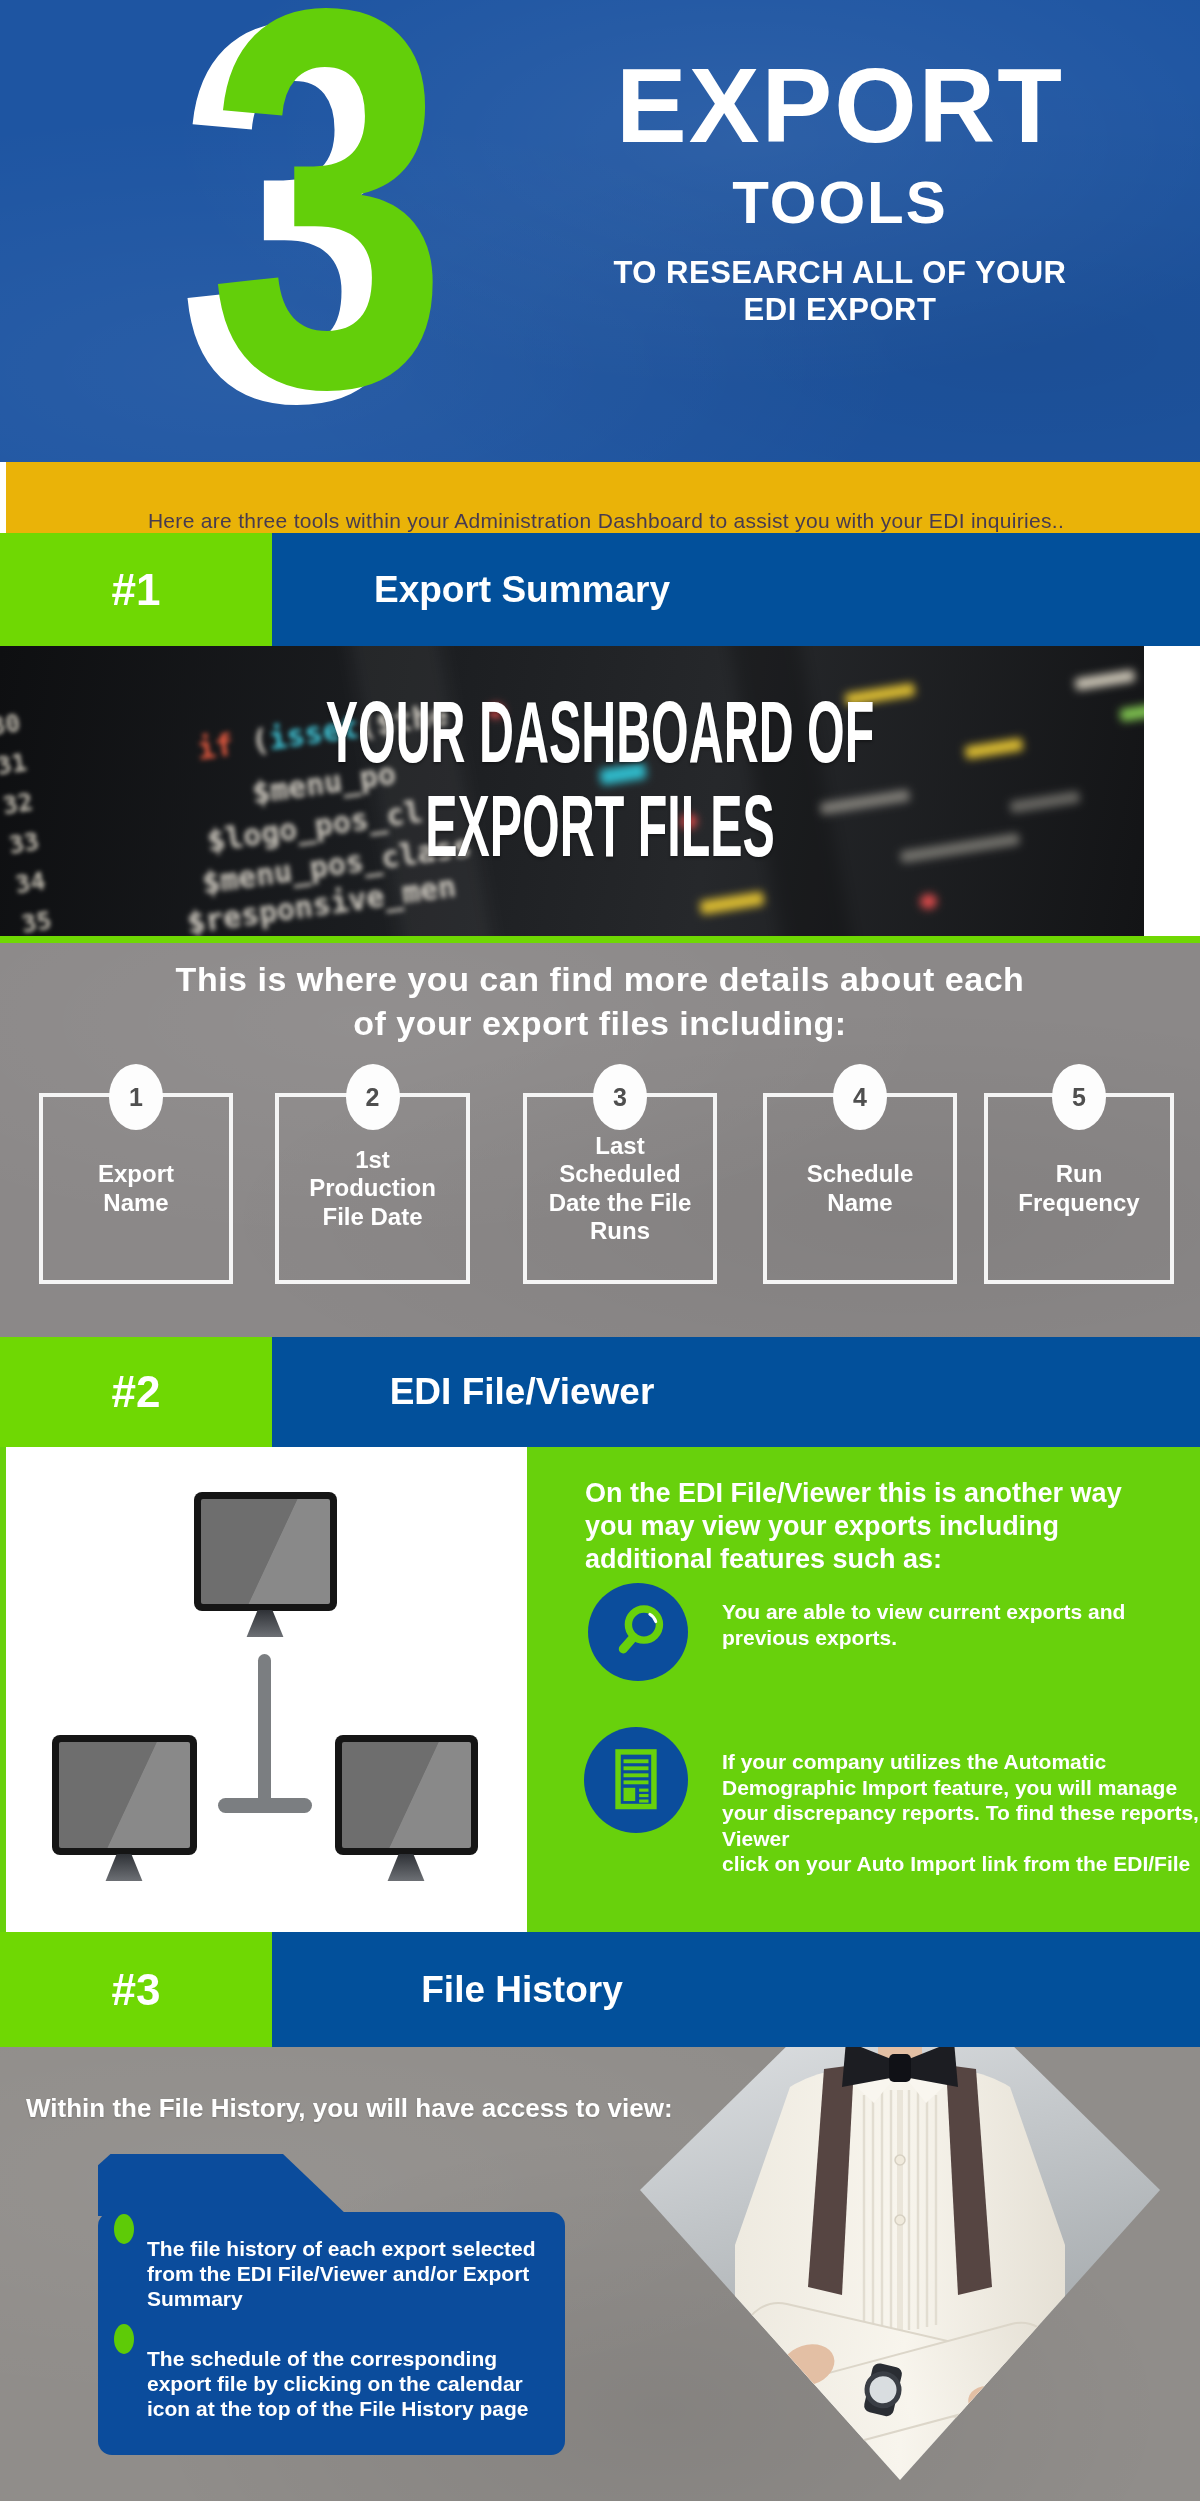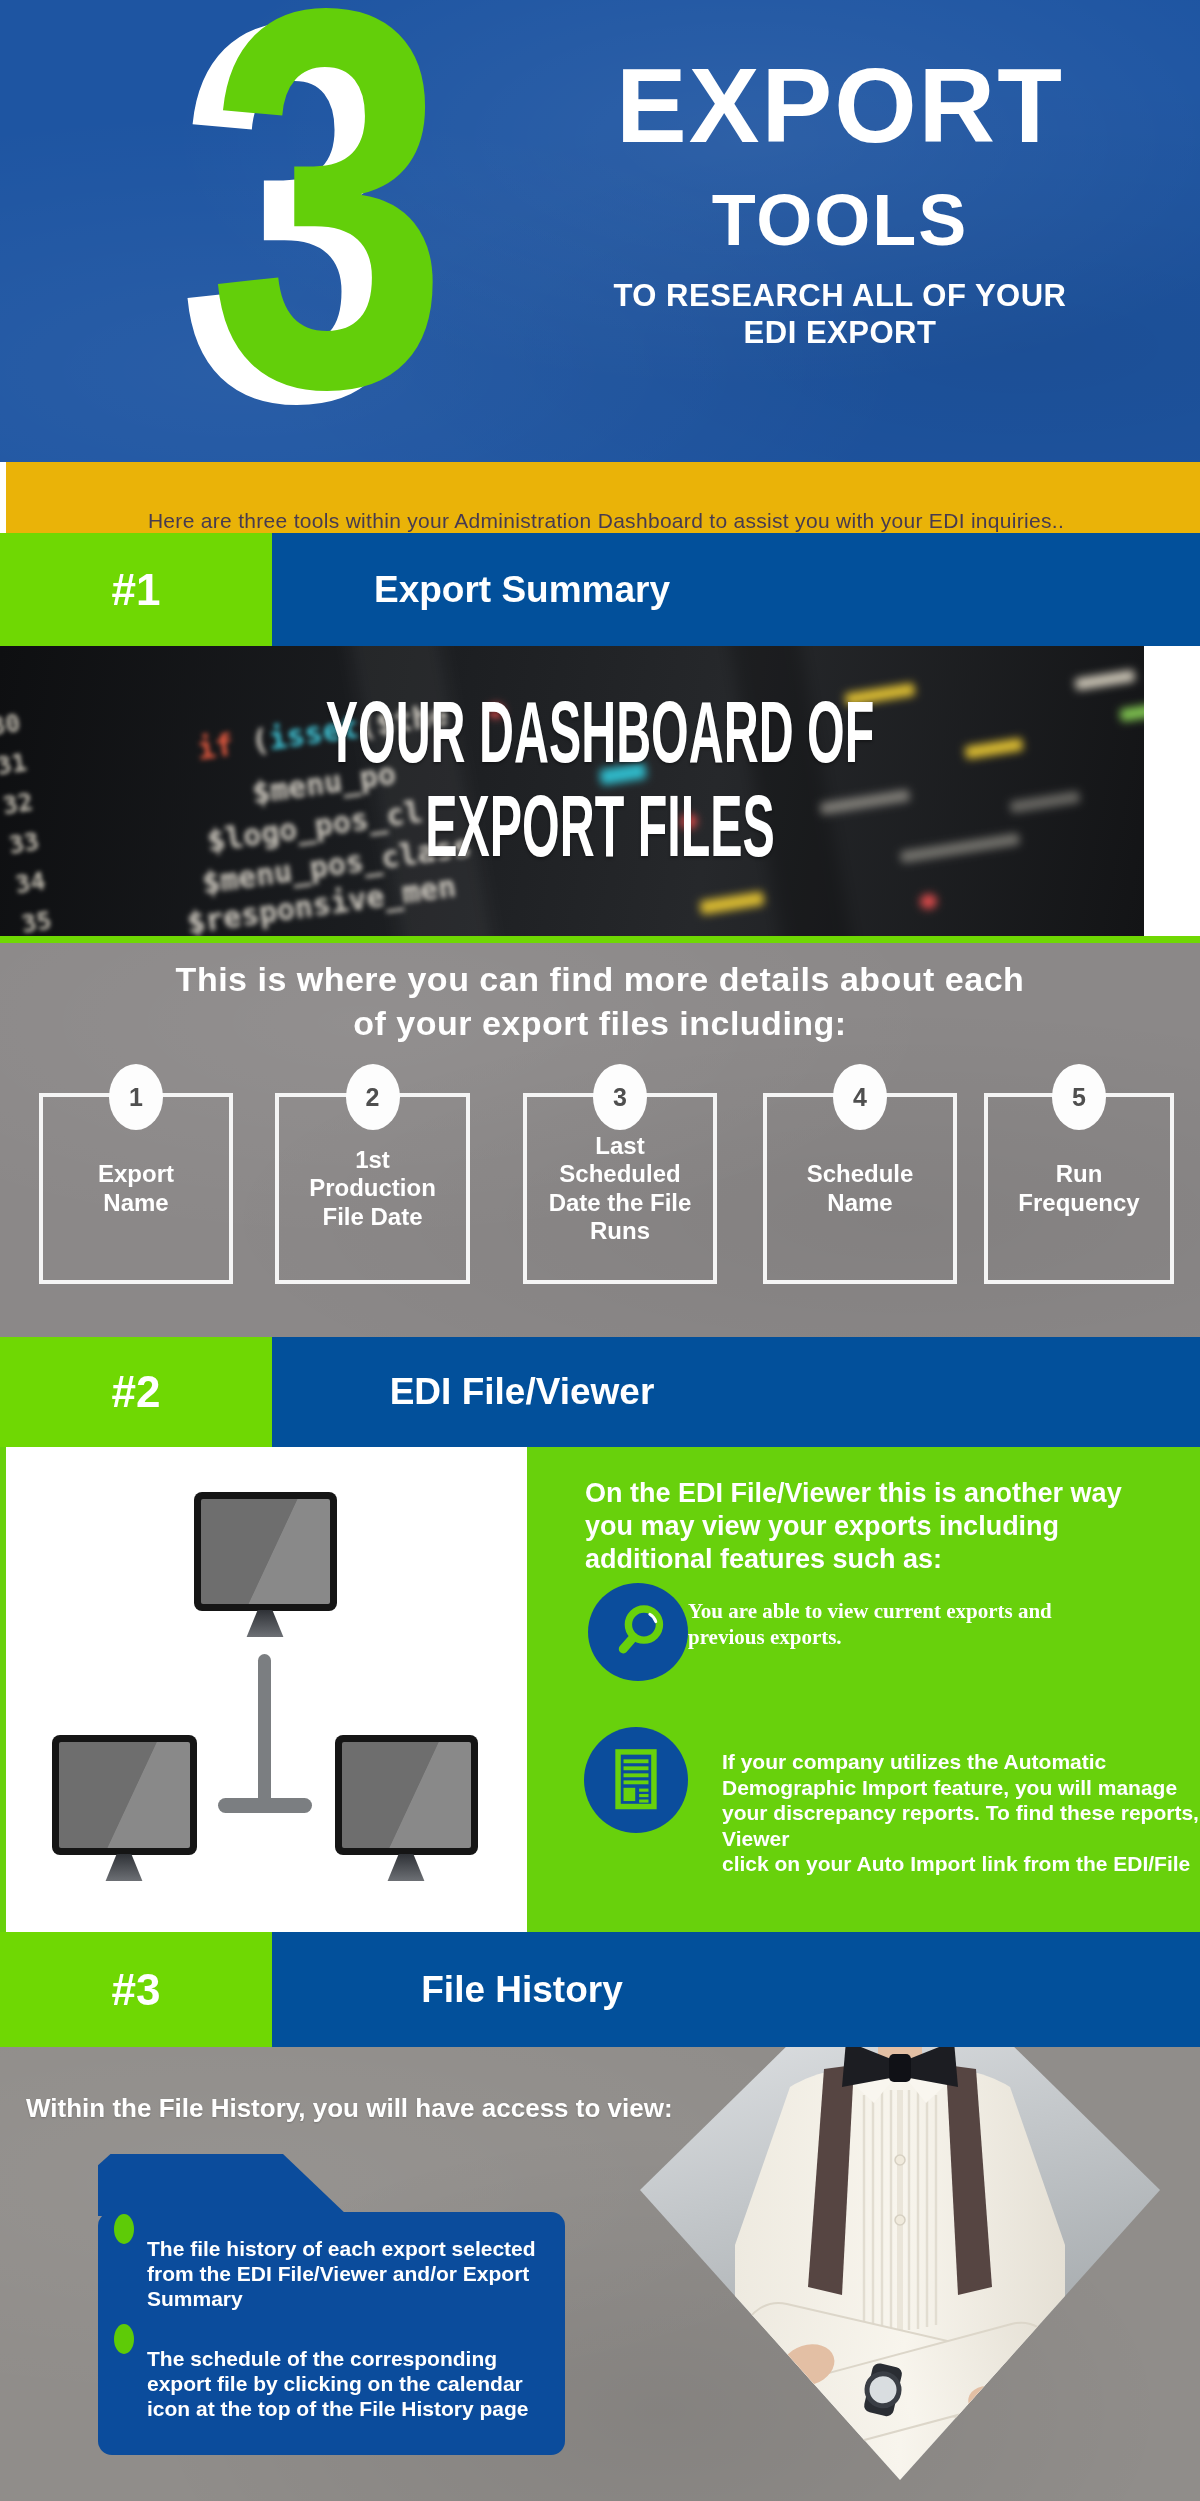--- a/index.html
+++ b/index.html
@@ -9,21 +9,21 @@
   
   .header{position:absolute;left:0;top:0;width:1200px;height:462px;background:#1e55a2;overflow:hidden;}
   .header .tex1{position:absolute;inset:0;
     background:radial-gradient(ellipse at 62% 30%,rgba(255,255,255,.07),transparent 55%),
                radial-gradient(ellipse at 20% 80%,rgba(255,255,255,.05),transparent 50%),
                radial-gradient(ellipse at 85% 75%,rgba(0,0,0,.08),transparent 55%);}
   .numeral{position:absolute;left:208px;top:-72px;font-size:540px;line-height:1;font-weight:bold;
            color:#63cf0a;text-shadow:-38px 14px 0 #ffffff;transform:scaleX(.8);transform-origin:top left;}
   .h-right{position:absolute;left:560px;top:52px;width:560px;text-align:center;color:#fff;}
   .h-title1{font-size:106px;font-weight:bold;letter-spacing:2px;line-height:1;}
-  .h-title2{font-size:72px;font-weight:bold;letter-spacing:2px;line-height:1;margin-top:26px;}
+  .h-title2{font-size:60px;font-weight:bold;letter-spacing:2px;line-height:1;margin-top:15px;}
   .h-sub{margin-top:22px;font-size:31px;font-weight:bold;line-height:1.18;letter-spacing:.5px;}
 
   
   .intro{position:absolute;left:6px;top:462px;width:1200px;height:71px;background:#eab308;
          display:flex;align-items:flex-end;justify-content:center;color:#473b50;font-size:21px;letter-spacing:.3px;}
 
   
   .bar{position:absolute;left:0;width:1200px;background:#02509b;}
   .bar .badge{position:absolute;left:0;top:0;width:272px;height:100%;background:#6fd803;
               display:flex;align-items:center;justify-content:center;color:#fff;font-size:44px;font-weight:bold;}
@@ -232,21 +232,21 @@
       <div class="vh-line">additional features such as:</div>
     </div>
 
     <div class="vcircle" style="left:588px;top:136px;width:100px;height:98px;">
       <svg width="74" height="74" viewBox="0 0 100 100">
         <circle cx="58" cy="40" r="21" fill="none" stroke="#68d10c" stroke-width="10"></circle>
         <path d="M66 26 A 17 17 0 0 1 74 36" fill="none" stroke="#ffffff" stroke-width="4" stroke-linecap="round"></path>
         <line x1="30" y1="73" x2="44" y2="57" stroke="#68d10c" stroke-width="12" stroke-linecap="round"></line>
       </svg>
     </div>
-    <div class="vtext" style="left:688px;top:152px;font-family:Liberation Serif, serif;">
+    <div class="vtext" style="left:722px;top:152px;">
       <div class="vt-line">You are able to view current exports and</div>
       <div class="vt-line">previous exports.</div>
     </div>
 
     <div class="vcircle" style="left:584px;top:280px;width:104px;height:106px;">
       <svg width="78" height="80" viewBox="0 0 100 100">
         <rect x="27" y="14" width="46" height="70" fill="none" stroke="#68d10c" stroke-width="7"></rect>
         <line x1="34" y1="26" x2="66" y2="26" stroke="#68d10c" stroke-width="5"></line>
         <line x1="34" y1="35" x2="66" y2="35" stroke="#68d10c" stroke-width="5"></line>
         <line x1="34" y1="44" x2="66" y2="44" stroke="#68d10c" stroke-width="5"></line>

